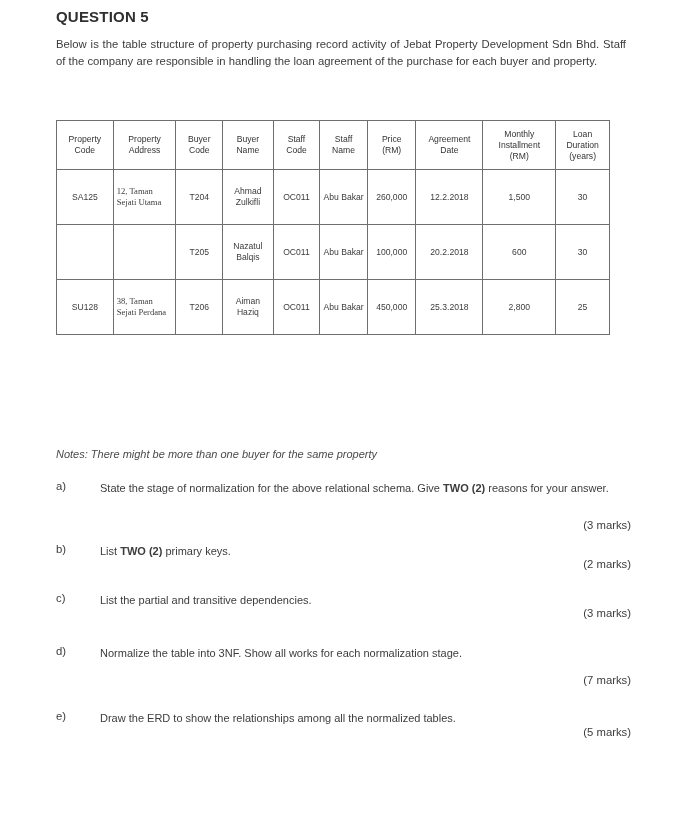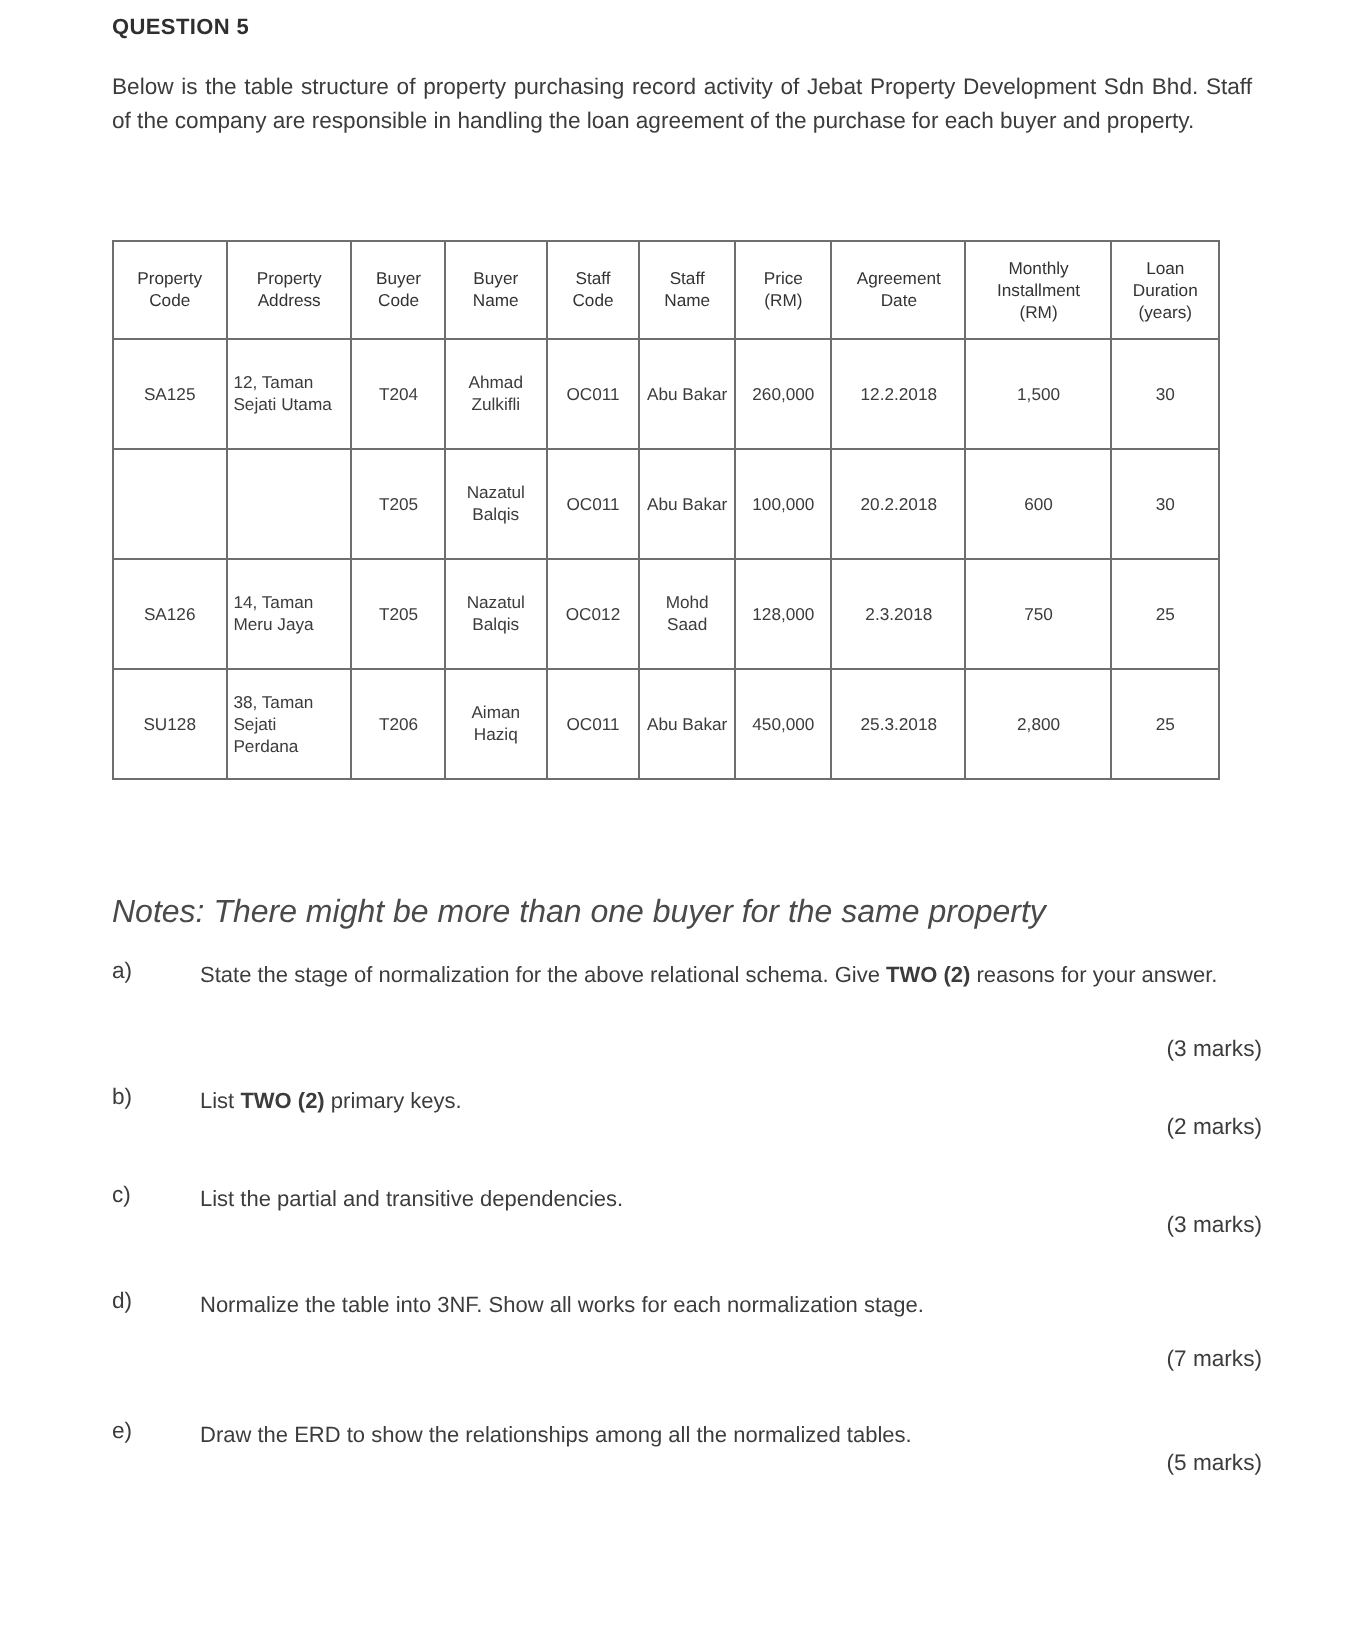--- a/index.html
+++ b/index.html
@@ -19,21 +19,21 @@
     position: absolute;
     left: 0; top: 0;
     width: 673px;
     height: 819px;
     padding: 0;
   }
   .q-title {
     position: absolute;
     left: 56px;
     top: 8px;
-    font-size: 11px;
+    font-size: 15px;
     font-weight: bold;
     letter-spacing: 0.2px;
     color: #2f2f2f;
   }
   .intro {
     position: absolute;
     left: 56px;
     top: 36px;
     width: 570px;
     font-size: 11.3px;
@@ -65,38 +65,38 @@
   table.data thead th {
     text-align: center;
     height: 44px;
     font-size: 8.6px;
     color: #333;
   }
   table.data tbody td {
     height: 50px;
   }
   td.c-center { text-align: center; }
-  td.c-left { text-align: left; padding-left: 5px; }
+  td.c-left { text-align: left; padding-left: 5px; font-family: Liberation Serif, serif; }
   .col-pcode   { width: 56px; }
   .col-paddr   { width: 62px; }
   .col-bcode   { width: 46px; }
   .col-bname   { width: 50px; }
   .col-scode   { width: 46px; }
   .col-sname   { width: 47px; }
   .col-price   { width: 48px; }
   .col-adate   { width: 66px; }
   .col-minst   { width: 72px; }
   .col-ldur    { width: 53px; }
 
   
   .notes {
     position: absolute;
     left: 56px;
     top: 448px;
-    font-size: 16px;
+    font-size: 11px;
     font-style: italic;
     color: #4a4a4a;
   }
   
   .qitem {
     position: absolute;
     left: 56px;
     width: 575px;
   }
   .qlabel {
@@ -181,32 +181,20 @@
             <td class="c-center">T205</td>
             <td class="c-center">Nazatul Balqis</td>
             <td class="c-center">OC011</td>
             <td class="c-center">Abu Bakar</td>
             <td class="c-center">100,000</td>
             <td class="c-center">20.2.2018</td>
             <td class="c-center">600</td>
             <td class="c-center">30</td>
           </tr>
           <tr>
-            <td class="c-center">SA126</td>
-            <td class="c-left">14, Taman Meru Jaya</td>
-            <td class="c-center">T205</td>
-            <td class="c-center">Nazatul Balqis</td>
-            <td class="c-center">OC012</td>
-            <td class="c-center">Mohd Saad</td>
-            <td class="c-center">128,000</td>
-            <td class="c-center">2.3.2018</td>
-            <td class="c-center">750</td>
-            <td class="c-center">25</td>
-          </tr>
-          <tr>
             <td class="c-center">SU128</td>
             <td class="c-left">38, Taman Sejati Perdana</td>
             <td class="c-center">T206</td>
             <td class="c-center">Aiman Haziq</td>
             <td class="c-center">OC011</td>
             <td class="c-center">Abu Bakar</td>
             <td class="c-center">450,000</td>
             <td class="c-center">25.3.2018</td>
             <td class="c-center">2,800</td>
             <td class="c-center">25</td>

